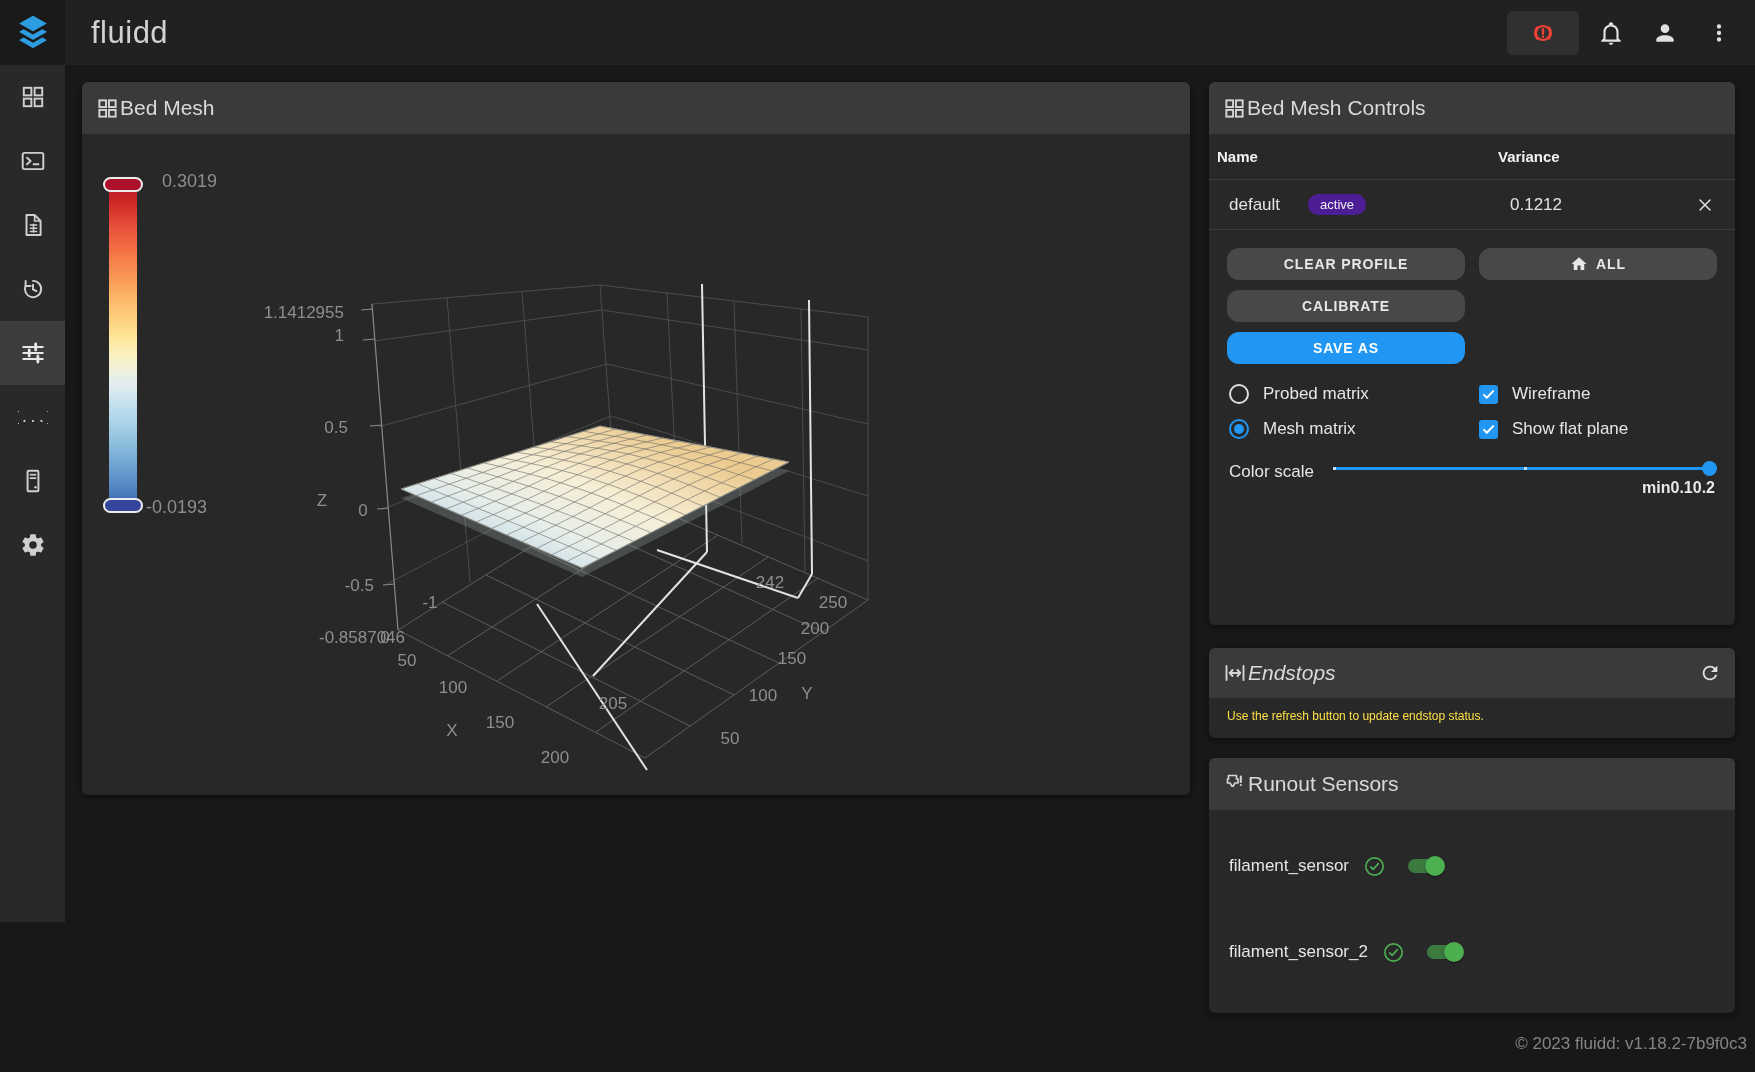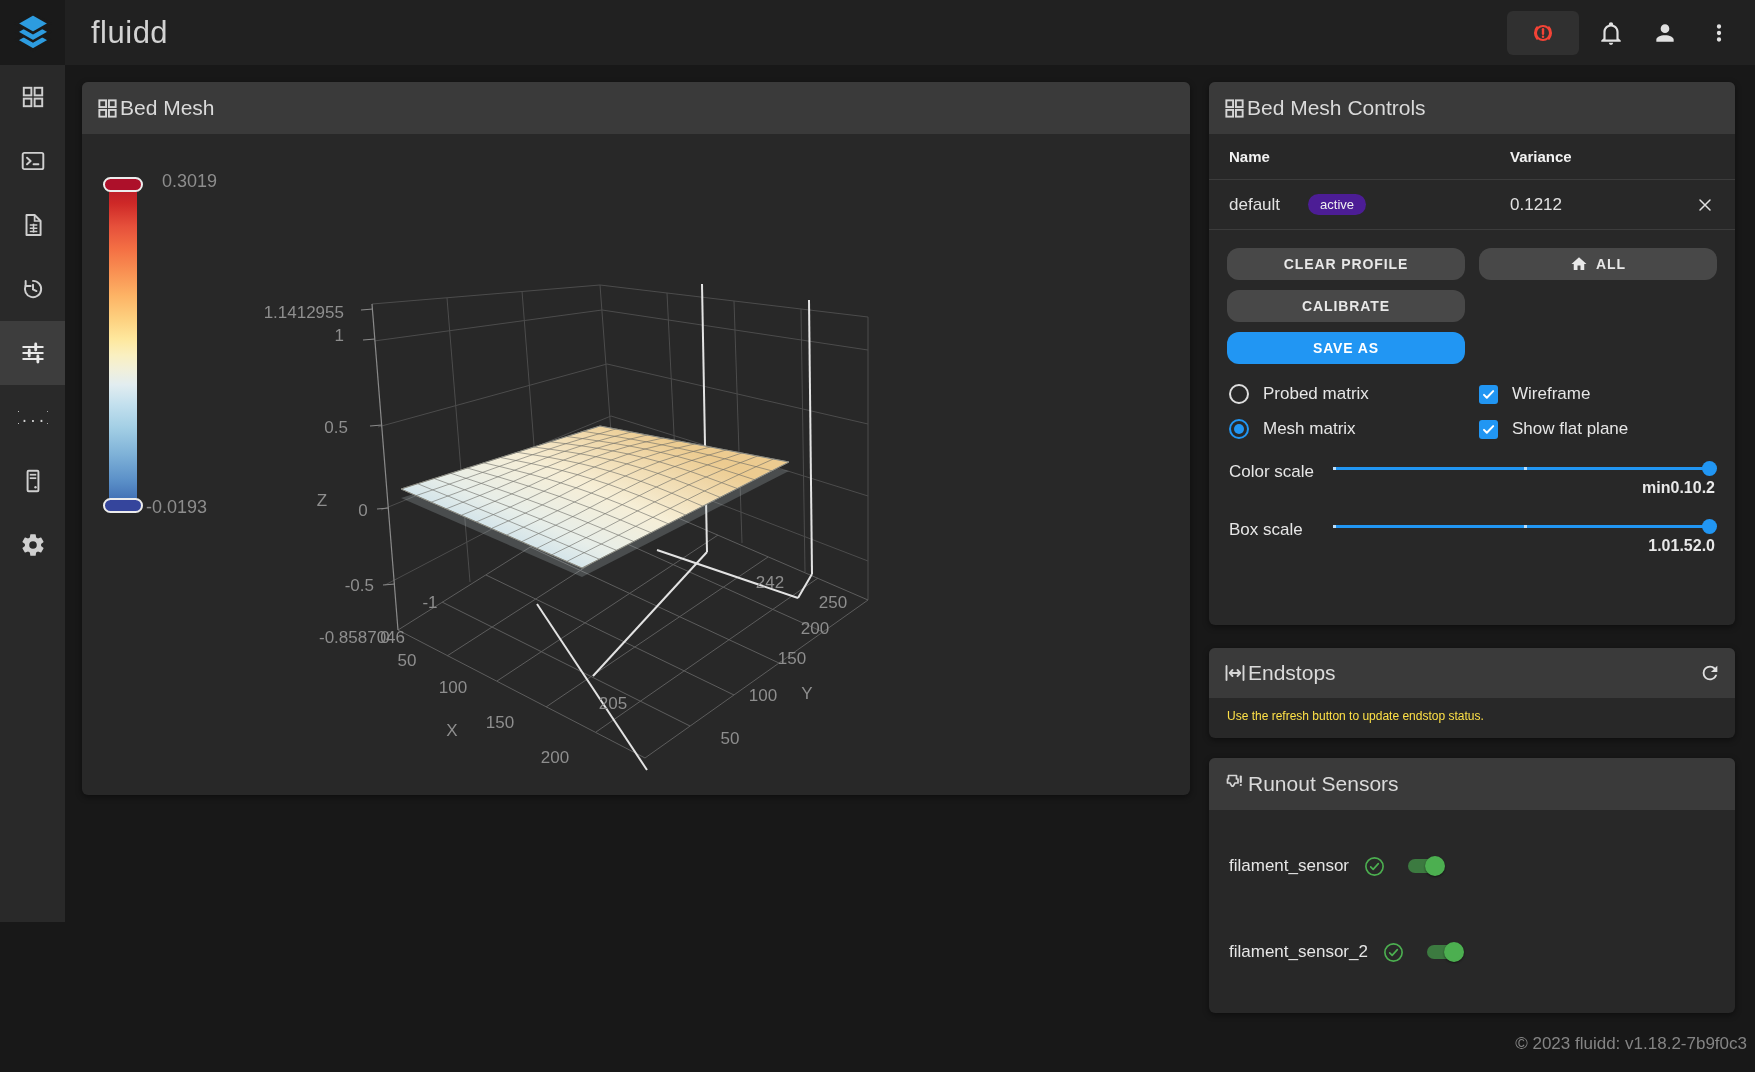--- a/index.html
+++ b/index.html
@@ -35,21 +35,21 @@
   .cb-handle.bottom { bottom:-3px; background:#35459c; }
   .cb-label { position:absolute; font-size:18px; color:#8d8d8d; }
   .cb-max { left:80px; top:37px; }
   .cb-min { left:64px; top:363px; }
 
   .plot-svg { position:absolute; left:0; top:0; }
   .axis-text { fill:#8e8e8e; font-size:17px; font-family:"Liberation Sans",sans-serif; }
 
   
   .controls-panel { left:1209px; top:82px; width:526px; height:543px; }
-  .tbl-head { display:flex; align-items:center; height:46px; padding:0 20px; border-bottom:1px solid #3c3c3c; font-size:15px; font-weight:bold; color:#f2f2f2; }
+  .tbl-head { display:flex; align-items:center; height:46px; padding:0 8px; border-bottom:1px solid #3c3c3c; font-size:15px; font-weight:bold; color:#f2f2f2; }
   .tbl-head .col-name { width:281px; }
   .tbl-row { display:flex; align-items:center; height:50px; padding:0 20px; border-bottom:1px solid #3c3c3c; font-size:17px; }
   .tbl-row .col-name { width:281px; display:flex; align-items:center; }
   .badge { background:#4c1d95; color:#f0f0f0; font-size:13px; padding:3px 12px; border-radius:12px; margin-left:28px; }
   .row-close { margin-left:auto; cursor:pointer; display:flex; }
 
   .btn-grid { display:grid; grid-template-columns:1fr 1fr; gap:10px 14px; padding:18px 18px 0 18px; }
   .btn { height:32px; background:#484848; border:none; border-radius:12px; color:#e8e8e8; font-family:"Liberation Sans",sans-serif; font-size:14px; font-weight:bold; letter-spacing:0.9px; display:flex; align-items:center; justify-content:center; gap:8px; cursor:pointer; }
   .btn.primary { background:#2196f3; color:#fff; }
   .btn-spacer { visibility:hidden; }
@@ -65,21 +65,21 @@
   .slider-label { width:104px; font-size:17px; color:#e6e6e6; padding-top:1px; flex:0 0 auto; }
   .slider-body { flex:1; }
   .slider-track { position:relative; height:15px; }
   .slider-track::before { content:""; position:absolute; left:0; right:0; top:6px; height:3px; background:#2196f3; border-radius:2px; }
   .track-tick { position:absolute; top:6px; width:3px; height:3px; background:#bbdefb; }
   .slider-thumb { position:absolute; right:-2px; top:0; width:15px; height:15px; border-radius:50%; background:#2196f3; cursor:pointer; }
   .tick-labels { display:flex; justify-content:flex-end; margin-top:3px; font-size:16px; font-weight:bold; color:#e8e8e8; }
 
   
   .endstops-panel { left:1209px; top:648px; width:526px; height:90px; }
-  .endstops-panel .panel-header { height:50px; }
+  .endstops-panel .panel-header { height:50px;font-style:italic; }
   .endstops-msg { padding:11px 18px; font-size:12px; color:#fde047; }
 
   
   .runout-panel { left:1209px; top:758px; width:526px; height:255px; }
   .sensor-row { display:flex; align-items:center; padding:0 20px; height:28px; margin-top:42px; }
   .sensor-row.second { margin-top:58px; }
   .sensor-name { font-size:17px; color:#e6e6e6; }
   .sensor-check { margin-left:14px; display:flex; }
   .toggle { position:relative; width:34px; height:14px; border-radius:7px; background:#3c7a40; margin-left:22px; cursor:pointer; }
   .toggle-knob { position:absolute; right:-3px; top:-3px; width:20px; height:20px; border-radius:50%; background:#4caf50; box-shadow:0 1px 2px rgba(0,0,0,0.5); }
@@ -417,35 +417,20 @@
         <span class="slider-thumb"></span>
       </div>
       <div class="tick-labels">
         <span>min</span>
         <span>0.1</span>
         <span>0.2</span>
       </div>
     </div>
   </div>
 
-  <div class="slider-row">
-    <div class="slider-label">Box scale</div>
-    <div class="slider-body">
-      <div class="slider-track">
-        <span class="track-tick" style="left:0;"></span>
-        <span class="track-tick" style="left:50%;"></span>
-        <span class="slider-thumb"></span>
-      </div>
-      <div class="tick-labels">
-        <span>1.0</span>
-        <span>1.5</span>
-        <span>2.0</span>
-      </div>
-    </div>
-  </div>
 </div>
 
 <div class="panel endstops-panel">
   <div class="panel-header">
     <svg width="24" height="24" viewBox="0 0 24 24">
       <g stroke="#d5d5d5" stroke-width="1.9" fill="none" stroke-linecap="round" stroke-linejoin="round">
         <line x1="3.5" y1="5" x2="3.5" y2="19"></line>
           <line x1="20.5" y1="5" x2="20.5" y2="19"></line>
         <line x1="6.8" y1="12" x2="17.2" y2="12"></line>
         <path d="M9.5 9 L6.8 12 L9.5 15"></path>

